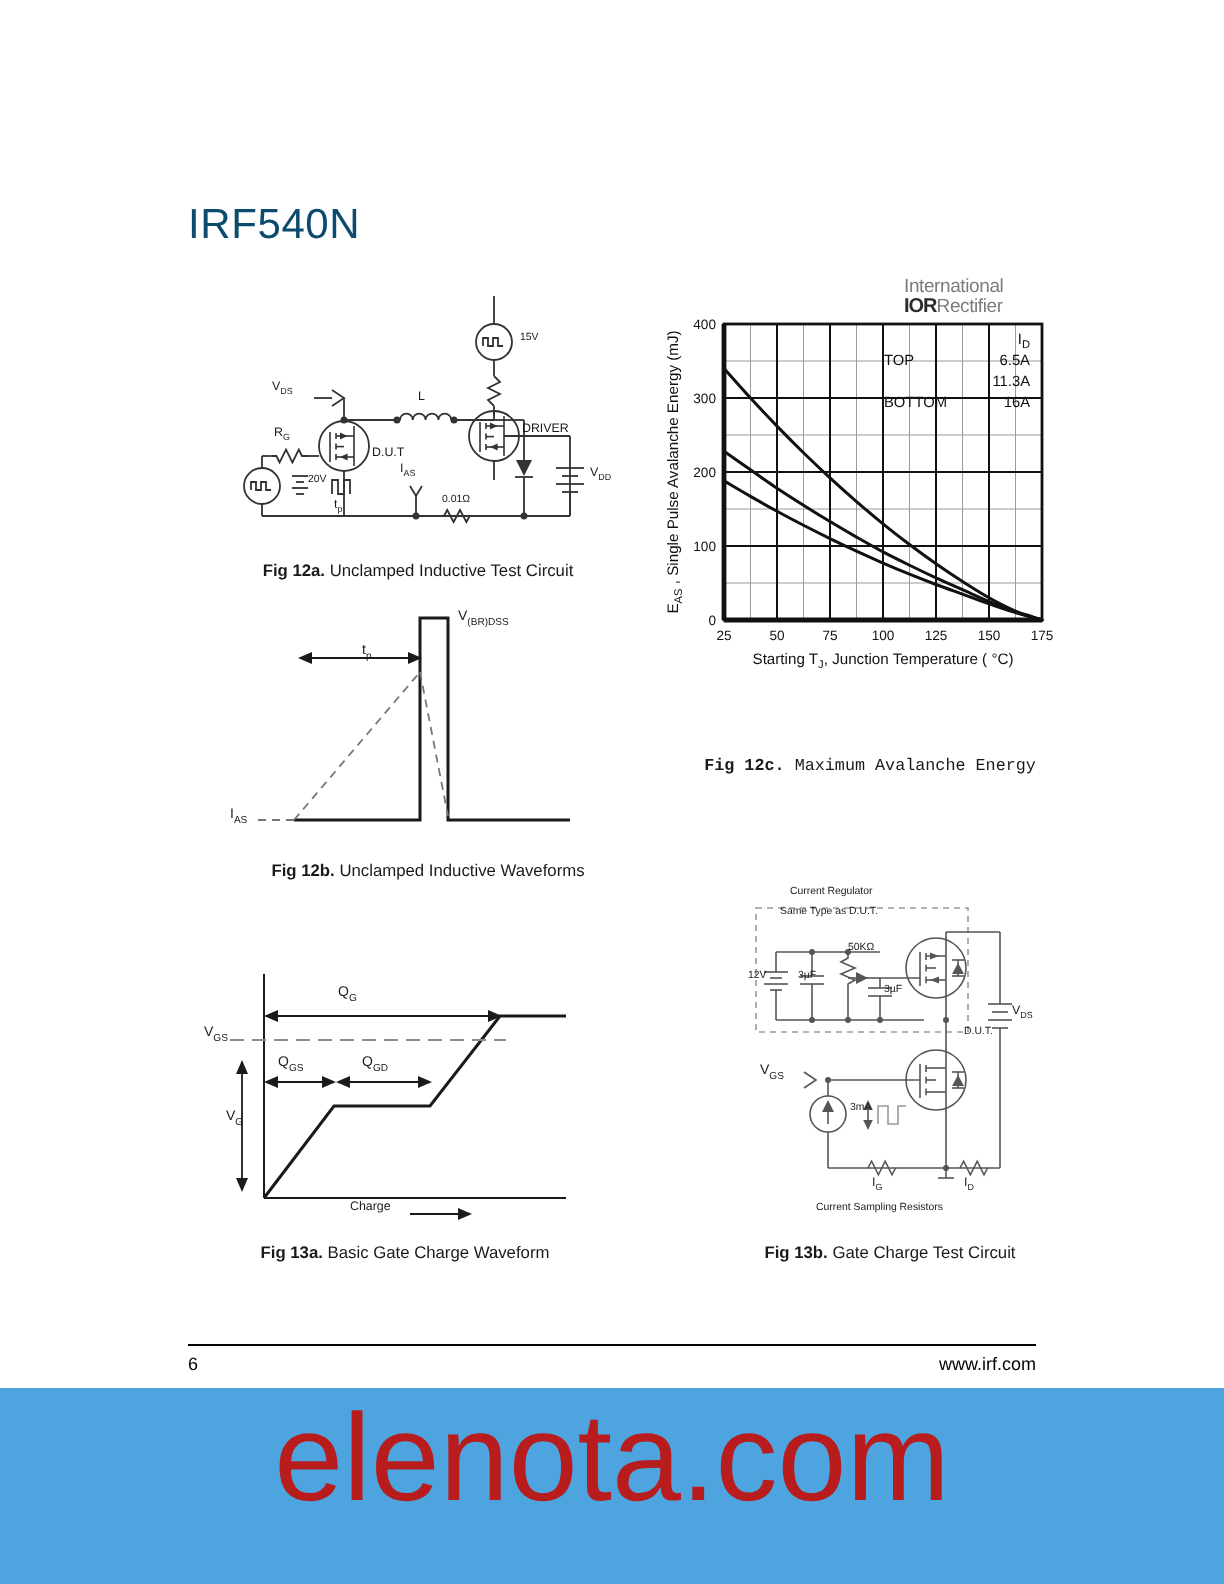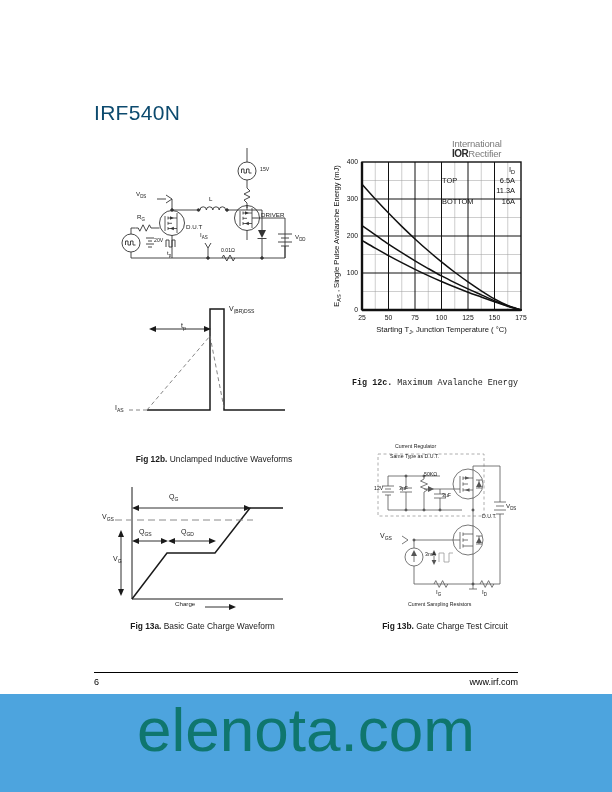--- a/index.html
+++ b/index.html
@@ -103,21 +103,21 @@
     background: #4da4de;
   }
   #watermark-text {
     position: absolute;
     left: 0; top: 694px;
     width: 612px;
     height: 70px;
     display: flex;
     align-items: center;
     justify-content: center;
-    color: #0f766e;
+    color: #b91c1c;
     font-size: 62px;
     letter-spacing: 0px;
     font-family: "Liberation Sans", sans-serif;
   }
   svg { display: block; overflow: visible; }
   .fig { position: absolute; }
 </style>
 </head>
 <body>
 
@@ -243,20 +243,24 @@
     <span class="lbl" style="left:57px; top:102px;"><span>t</span><sub>p</sub></span>
     <span class="lbl" style="left:90px; top:84px;"><span>I</span><sub>AS</sub></span>
     <span class="lbl sm" style="left:111px; top:100px;">0.01Ω</span>
     <span class="lbl" style="left:99px; top:48px;">L</span>
     <span class="lbl" style="left:151px; top:64px;">DRIVER</span>
     <span class="lbl" style="left:76px; top:76px;">D.U.T</span>
     <span class="lbl" style="left:185px; top:86px;"><span>V</span><sub>DD</sub></span>
     <span class="lbl sm" style="left:150px; top:19px;">15V</span>
   </div>
 
+  <div class="caption" style="left:94px; top:280px; width:230px;">
+    <b>Fig 12a.</b>
+    <span class="cap-txt">Unclamped Inductive Test Circuit</span>
+  </div>
 
   <div class="fig" style="left:125px; top:298px; width:180px; height:125px;">
     <svg width="180" height="125" viewBox="0 0 180 125">
 
       <g fill="none" stroke="#1a1a1a" stroke-width="1.5">
         <polyline points="22,112 85,112 85,11 99,11 99,112 160,112"></polyline>
       </g>
 
       <g fill="none" stroke="#777" stroke-width="0.9" stroke-dasharray="4,3">
         <line x1="22" y1="112" x2="85" y2="38"></line>
@@ -268,21 +272,21 @@
         <line x1="28" y1="31" x2="83" y2="31"></line>
       </g>
       <polygon points="24,31 31,28 31,34" fill="#1a1a1a"></polygon>
       <polygon points="86,31 79,28 79,34" fill="#1a1a1a"></polygon>
     </svg>
     <span class="lbl md" style="left:56px; top:24px;"><span>t</span><sub>p</sub></span>
     <span class="lbl md" style="left:104px; top:7px;"><span>V</span><sub>(BR)DSS</sub></span>
     <span class="lbl md" style="left:-10px; top:106px;"><span>I</span><sub>AS</sub></span>
   </div>
 
-  <div class="caption" style="left:94px; top:454px; width:240px;">
+  <div class="caption" style="left:94px; top:430px; width:240px;">
     <b>Fig 12b.</b>
     <span class="cap-txt">Unclamped Inductive Waveforms</span>
   </div>
 
   <div class="fig" style="left:330px; top:152px; width:200px; height:200px;">
     <svg id="chart-svg" width="200" height="200" viewBox="0 0 200 200">
         <line x1="45.25" y1="10" x2="45.25" y2="158" stroke="#9c9c9c" stroke-width="0.5"></line>
         <line x1="71.75" y1="10" x2="71.75" y2="158" stroke="#9c9c9c" stroke-width="0.5"></line>
         <line x1="98.25" y1="10" x2="98.25" y2="158" stroke="#9c9c9c" stroke-width="0.5"></line>
         <line x1="124.75" y1="10" x2="124.75" y2="158" stroke="#9c9c9c" stroke-width="0.5"></line>

